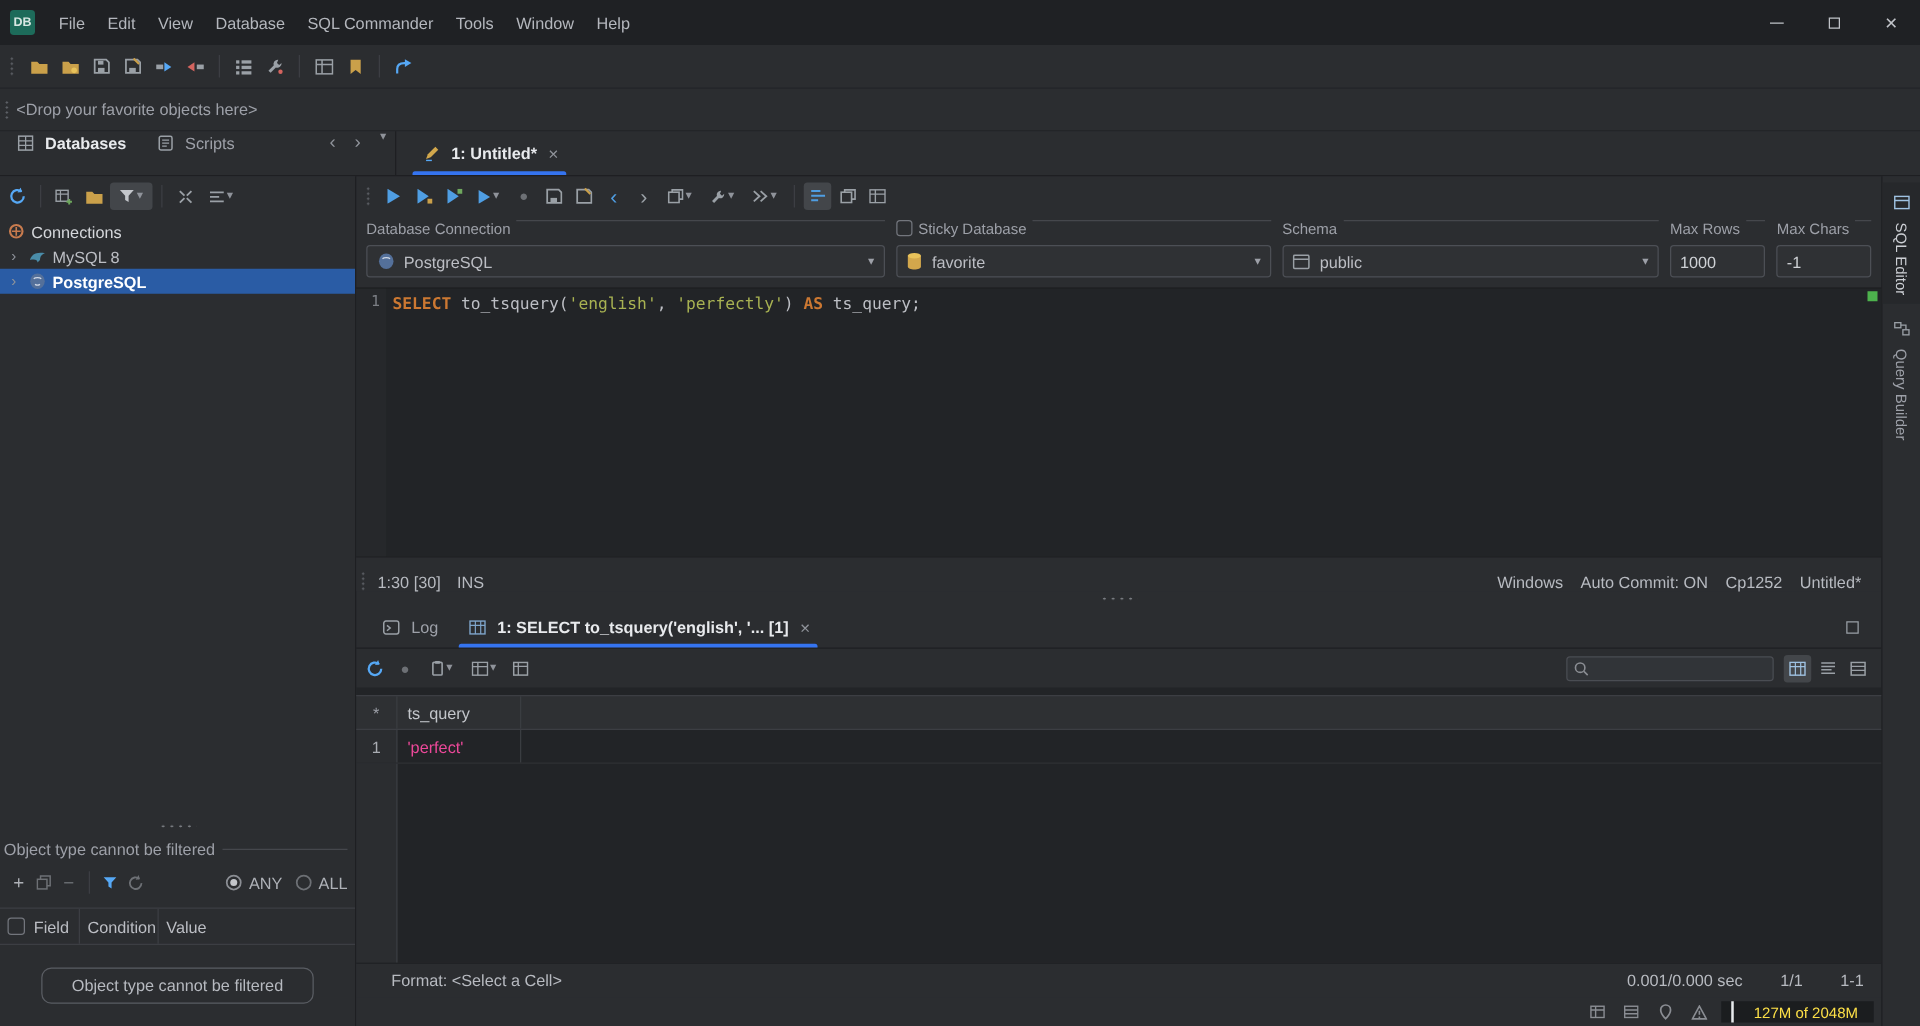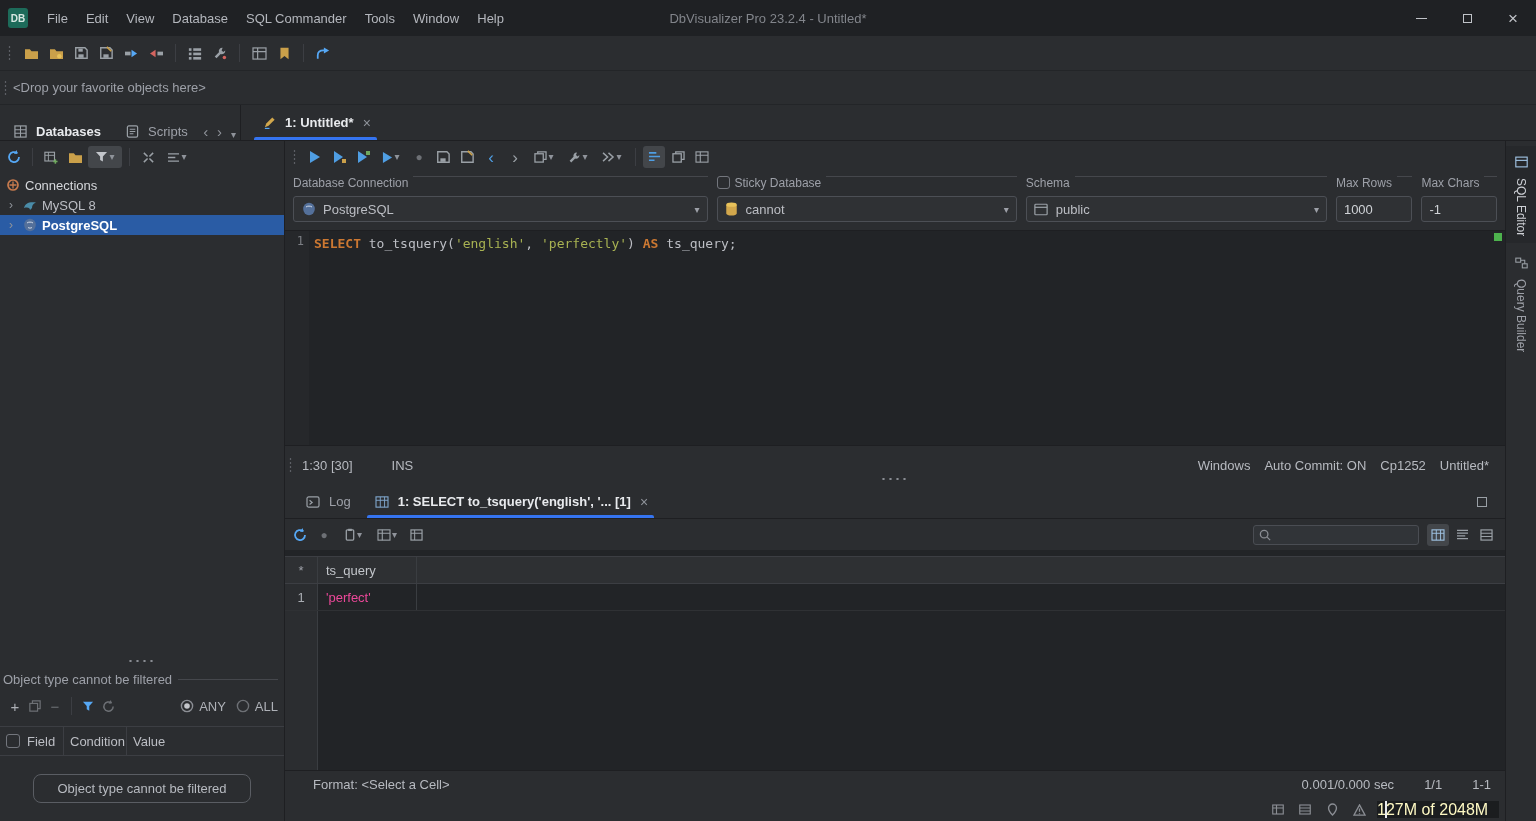--- a/index.html
+++ b/index.html
@@ -30,21 +30,21 @@
   .winctrls{margin-left:auto;display:flex;z-index:2;height:36px}
   .wbtn{width:46px;height:36px;display:flex;align-items:center;justify-content:center;color:#c0c3c8}
   .minbar{width:11px;height:1px;background:#c0c3c8}
   .sq{width:9px;height:9px;border:1px solid #c0c3c8}
   .xglyph{font-size:17px;line-height:1}
   
   .mtoolbar{height:34px;display:flex;align-items:center;padding:0 4px;gap:3px;flex:none;background:var(--chrome)}
   .favbar{height:34px;display:flex;align-items:center;flex:none;color:var(--dim);border-top:1px solid #232528}
   
   .tabrow{height:37px;display:flex;align-items:stretch;flex:none;border-top:1px solid #232528;border-bottom:1px solid var(--darker)}
-  .ltabs{width:241px;display:flex;align-items:flex-end;flex:none;border-right:1px solid var(--darker)}
+  .ltabs{width:317px;display:flex;align-items:flex-start;flex:none;border-right:1px solid var(--darker)}
   .tab{display:flex;align-items:center;gap:7px;padding:0 11px;position:relative;cursor:default}
   .tab .lbl{color:var(--dim);white-space:nowrap}
   .tab.active .lbl{color:#e8eaed;font-weight:bold}
   .underline{position:absolute;left:5px;right:5px;bottom:0;height:3px;background:var(--accent);border-radius:2px 2px 0 0}
   .navbtn{width:20px;display:flex;align-items:center;justify-content:center;color:#8f939a;font-size:15px}
   .closex{color:#8f939a;font-size:14px;margin-left:2px}
   
   .content{flex:1;display:flex;min-height:0}
   .sidebar{width:285px;flex:none;display:flex;flex-direction:column;background:var(--chrome);border-right:1px solid var(--darker)}
   .side-toolbar{height:32px;display:flex;align-items:center;padding:0 3px;gap:2px;flex:none}
@@ -101,21 +101,21 @@
   .grow-cell{flex:1;border-right:none}
   .gdrow{height:27px;display:flex;flex:none;border-bottom:1px solid #2f3134}
   .gdrow .num{background:var(--chrome);color:#a9acb2;justify-content:center;padding-left:0}
   .gbody{flex:1;display:flex}
   .numcol{width:33px;background:var(--chrome);border-right:1px solid #3a3d41}
   .resstatus{height:28px;display:flex;align-items:center;flex:none;background:var(--chrome);border-top:1px solid var(--darker);color:#b7bac0;padding-left:28px}
   .resstatus .right{margin-left:auto;display:flex;gap:30px;padding-right:14px}
   .bottombar{height:23px;display:flex;align-items:center;flex:none;background:var(--chrome);justify-content:flex-end;gap:9px;padding-right:6px}
   .mem{width:122px;height:17px;background:#1b1d1f;display:flex;align-items:center;position:relative;flex:none}
   .mem-bar{position:absolute;left:8px;top:0;width:2px;height:17px;background:#e8eaed}
-  .mem span{margin-left:0;font-size:16px;color:#fef9c3;white-space:nowrap}
+  .mem span{margin-left:26px;font-size:12px;color:#fde047;white-space:nowrap}
   
   .rstrip{width:31px;flex:none;border-left:1px solid var(--darker);background:var(--chrome);display:flex;flex-direction:column;align-items:center;padding-top:5px;gap:4px}
   .vtab{display:flex;flex-direction:column;align-items:center;gap:7px;padding:7px 0;width:100%;cursor:default}
   .vtab.active{background:var(--chrome2)}
   .vlabel{writing-mode:vertical-rl;color:var(--dim);font-size:12px;white-space:nowrap}
   .vtab.active .vlabel{color:#cdd0d5}
 </style>
 </head>
 <body>
 
@@ -126,21 +126,20 @@
     <nav class="menus">
       <span class="menu">File</span>
       <span class="menu">Edit</span>
       <span class="menu">View</span>
       <span class="menu">Database</span>
       <span class="menu">SQL Commander</span>
       <span class="menu">Tools</span>
       <span class="menu">Window</span>
       <span class="menu">Help</span>
     </nav>
-    <div class="wintitle">DbVisualizer Pro 23.2.4 - Untitled*</div>
     <div class="winctrls">
       <span class="wbtn">
           <span class="minbar"></span>
         </span>
       <span class="wbtn">
           <span class="sq"></span>
         </span>
       <span class="wbtn">
           <span class="xglyph">×</span>
         </span>
@@ -505,21 +504,21 @@
             <span>Sticky Database</span>
               <i class="hline"></i>
           </div>
           <div class="field">
             <span class="ic sm" style="width:14px;height:15px">
                 <svg width="13" height="14" viewBox="0 0 14 16">
                   <path d="M1 3v10c0 1.4 2.7 2.5 6 2.5s6-1.1 6-2.5V3" fill="#d2a74c"></path>
                   <ellipse cx="7" cy="3" rx="6" ry="2.5" fill="#e8c25a"></ellipse>
                 </svg>
               </span>
-            <span>cannot</span>
+            <span>favorite</span>
             <span class="fchev">▾</span>
           </div>
         </div>
         <div class="pgroup" style="width:303px">
           <div class="legend">
             <span>Schema</span>
               <i class="hline"></i>
           </div>
           <div class="field">
             <span class="ic sm" style="width:15px;height:14px">
@@ -554,21 +553,21 @@
 
       <div class="editor">
         <div class="gutter"><span>1</span></div>
         <div class="codearea"><span class="tok-kw">SELECT</span><span class="tok-pl"> to_tsquery(</span><span class="tok-str">'english'</span><span class="tok-pl">, </span><span class="tok-str">'perfectly'</span><span class="tok-pl">) </span><span class="tok-kw">AS</span><span class="tok-pl"> ts_query;</span></div>
         <span class="marker"></span>
       </div>
 
       <div class="edstatus">
         <span class="vdots"></span>
         <span style="margin-left:4px">1:30 [30]</span>
-        <span style="margin-left:39px">INS</span>
+        <span style="margin-left:13px">INS</span>
         <span class="right">
           <span>Windows</span>
           <span>Auto Commit: ON</span>
           <span>Cp1252</span>
           <span>Untitled*</span>
         </span>
       </div>
 
       <div class="splitter">
           <span class="hdots"></span>

